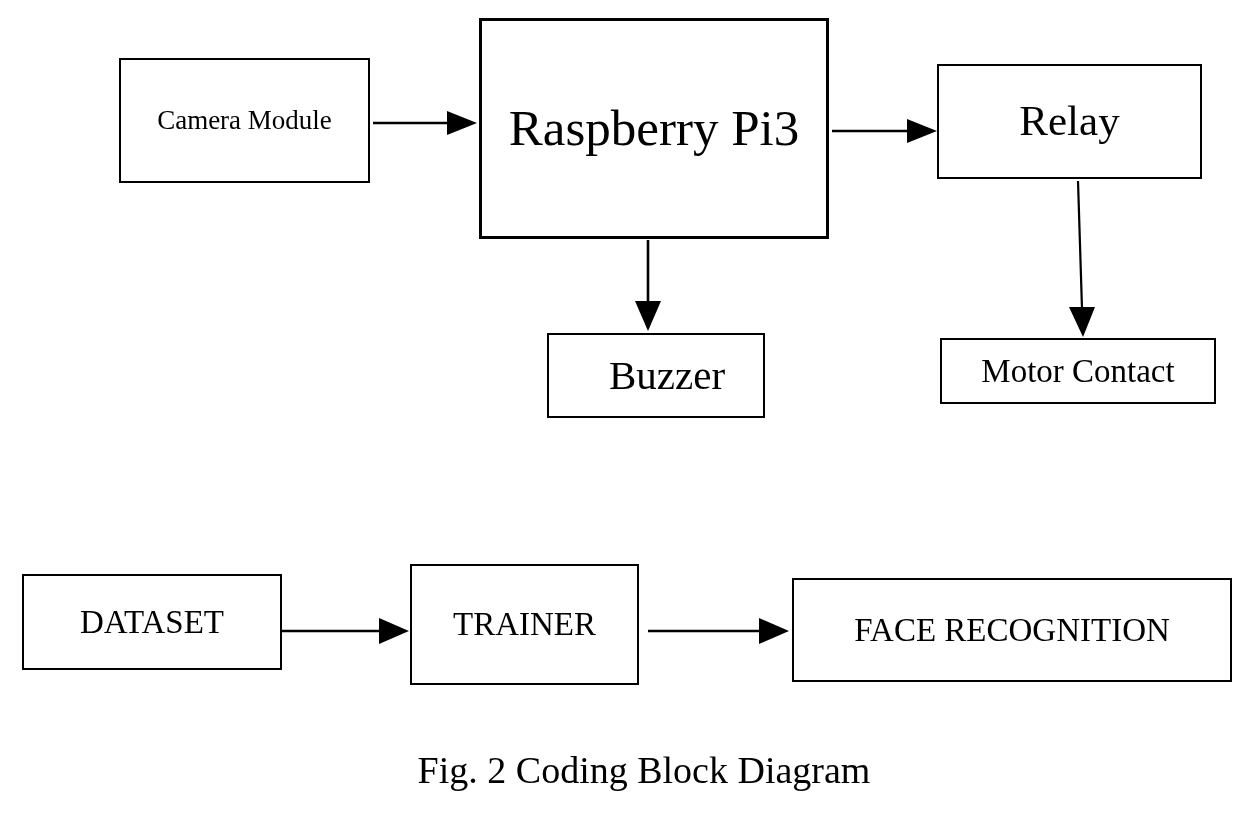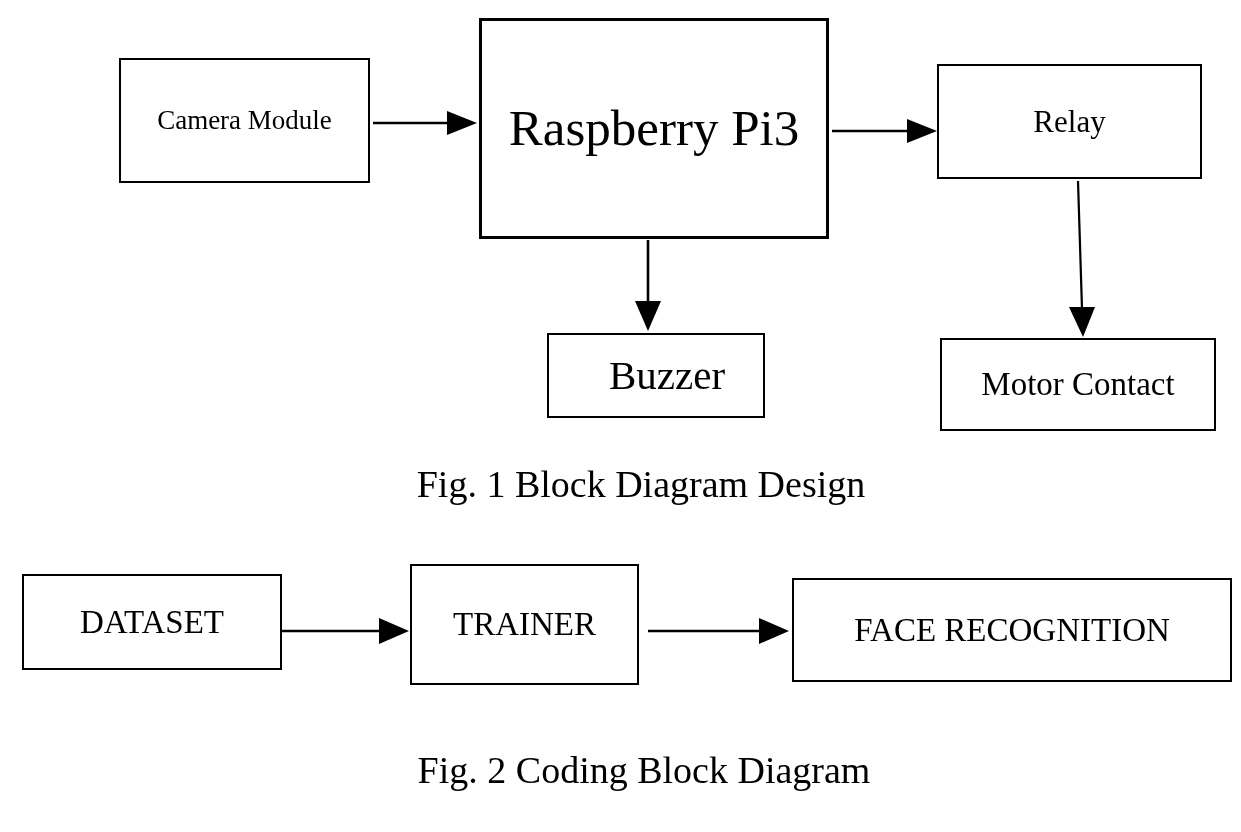--- a/index.html
+++ b/index.html
@@ -32,23 +32,23 @@
     display: flex;
     align-items: center;
     justify-content: center;
     text-align: center;
     line-height: 1.22;
     color: #000000;
   }
   
   .node-camera   { left: 119px; top: 58px;  width: 251px; height: 125px; font-size: 27px; padding: 0 34px; }
   .node-pi       { left: 479px; top: 18px;  width: 350px; height: 221px; font-size: 51px; border-width: 3px; }
-  .node-relay    { left: 937px; top: 64px;  width: 265px; height: 115px; font-size: 31px; }
+  .node-relay    { left: 937px; top: 64px;  width: 265px; height: 115px; font-size: 43px; }
   .node-buzzer   { left: 547px; top: 333px; width: 218px; height: 85px;  font-size: 41px; padding-left: 22px; }
-  .node-motor    { left: 940px; top: 338px; width: 276px; height: 93px;  font-size: 33px; }
+  .node-motor    { left: 940px; top: 338px; width: 276px; height: 66px;  font-size: 33px; }
   
   .node-dataset  { left: 22px;  top: 574px; width: 260px; height: 96px;  font-size: 33px; }
   .node-trainer  { left: 410px; top: 564px; width: 229px; height: 121px; font-size: 33px; }
   .node-face     { left: 792px; top: 578px; width: 440px; height: 104px; font-size: 33px; }
   .caption {
     position: absolute;
     transform: translateX(-50%);
     white-space: nowrap;
     font-size: 38px;
     color: #000000;
@@ -107,21 +107,20 @@
   </div>
 
   <div class="node node-buzzer">
     <span>Buzzer</span>
   </div>
 
   <div class="node node-motor">
     <span>Motor Contact</span>
   </div>
 
-  <div class="caption caption-fig1">Fig. 1 Block Diagram Design</div>
 
   <div class="node node-dataset">
     <span>DATASET</span>
   </div>
 
   <div class="node node-trainer">
     <span>TRAINER</span>
   </div>
 
   <div class="node node-face">

